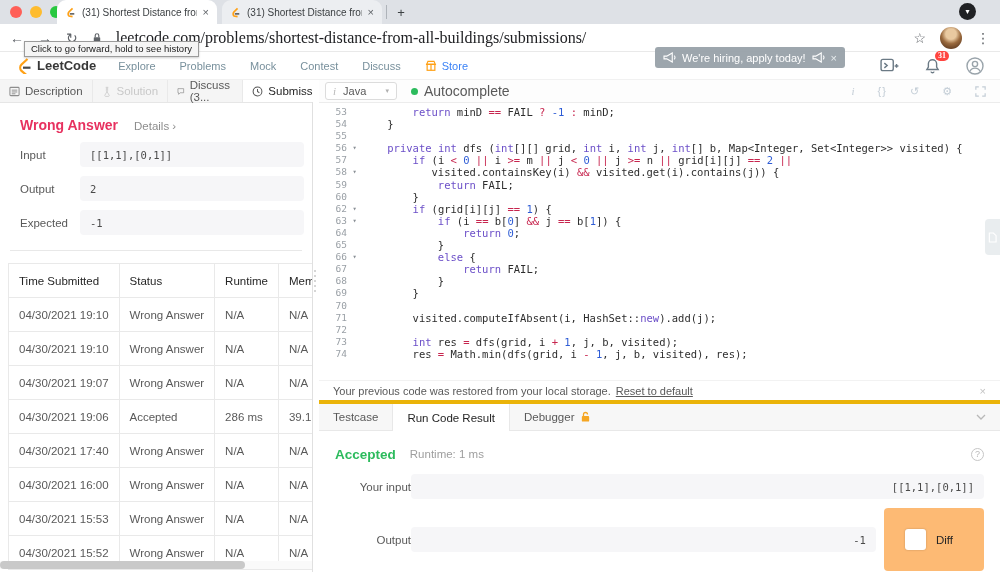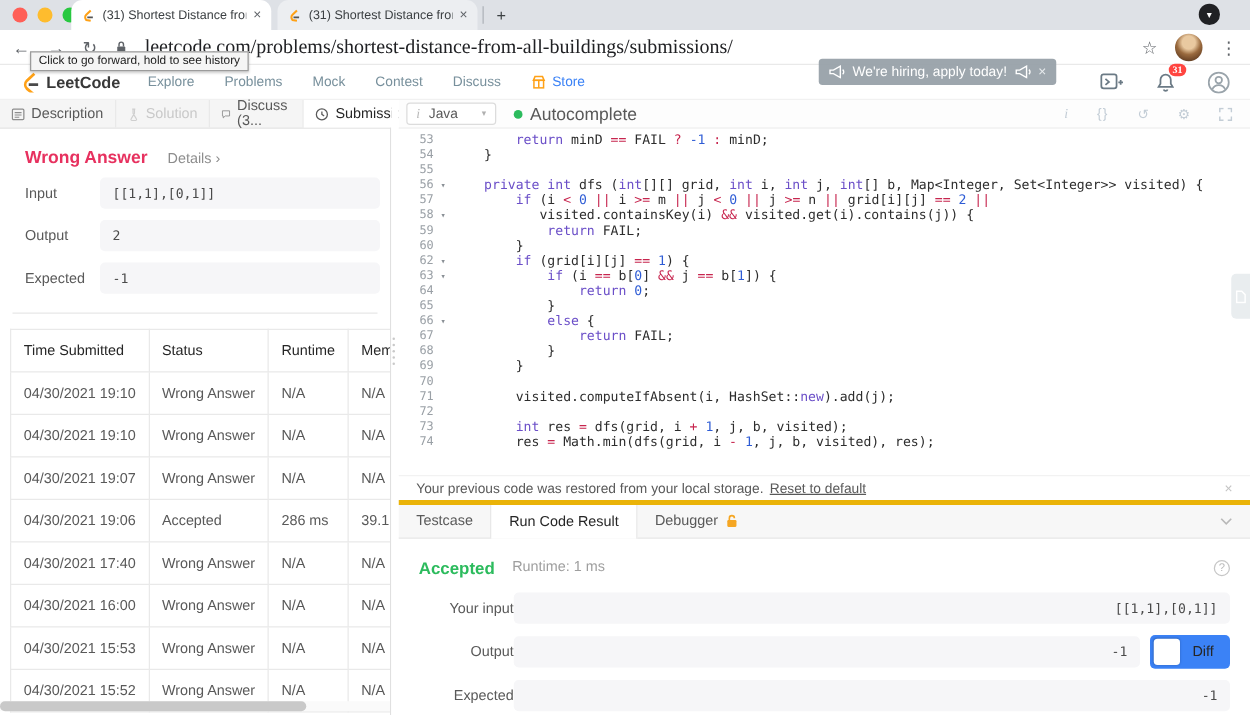--- a/index.html
+++ b/index.html
@@ -115,21 +115,21 @@
   .result-area { padding:12px 16px 0; }
   .acc-row { display:flex; align-items:center; gap:14px; height:22px; }
   .acc-status { color:#2cbb5d; font-weight:bold; font-size:13.5px; }
   .acc-runtime { color:#9e9e9e; font-size:11.5px; }
   .q-icon { margin-left:auto; width:13px; height:13px; border:1px solid #c6c6c6; border-radius:50%; color:#b9b9b9;
             font-size:9px; display:flex; align-items:center; justify-content:center; }
   .io-row { display:flex; align-items:center; margin-top:9px;text-align:right; }
   .io-label { width:76px; flex:none; font-size:11.5px; color:#595959; }
   .io-box { flex:1; background:#f6f6f8; border-radius:4px; padding:7px 10px 6px; min-width:0;
             font-family:"DejaVu Sans Mono",monospace; font-size:10.5px; color:#4a4a4a; }
-  .diff-wrap { margin-left:8px; flex:none; display:flex; align-items:center; background:#3b82f6; border-radius:4px; padding:3px; }
+  .diff-wrap { margin-left:8px; flex:none; display:flex; align-items:center; background:#fdba74; border-radius:4px; padding:21px; }
   .diff-toggle { width:21px; height:21px; background:#fff; border-radius:3px; box-shadow:0 0 2px rgba(0,0,0,.25); }
   .diff-label { padding:0 10px; font-size:11.5px; color:#262626; }
 </style>
 </head>
 <body>
 
 <div class="tabstrip">
   <div class="lights">
     <span class="light r"></span>
     <span class="light y"></span>

